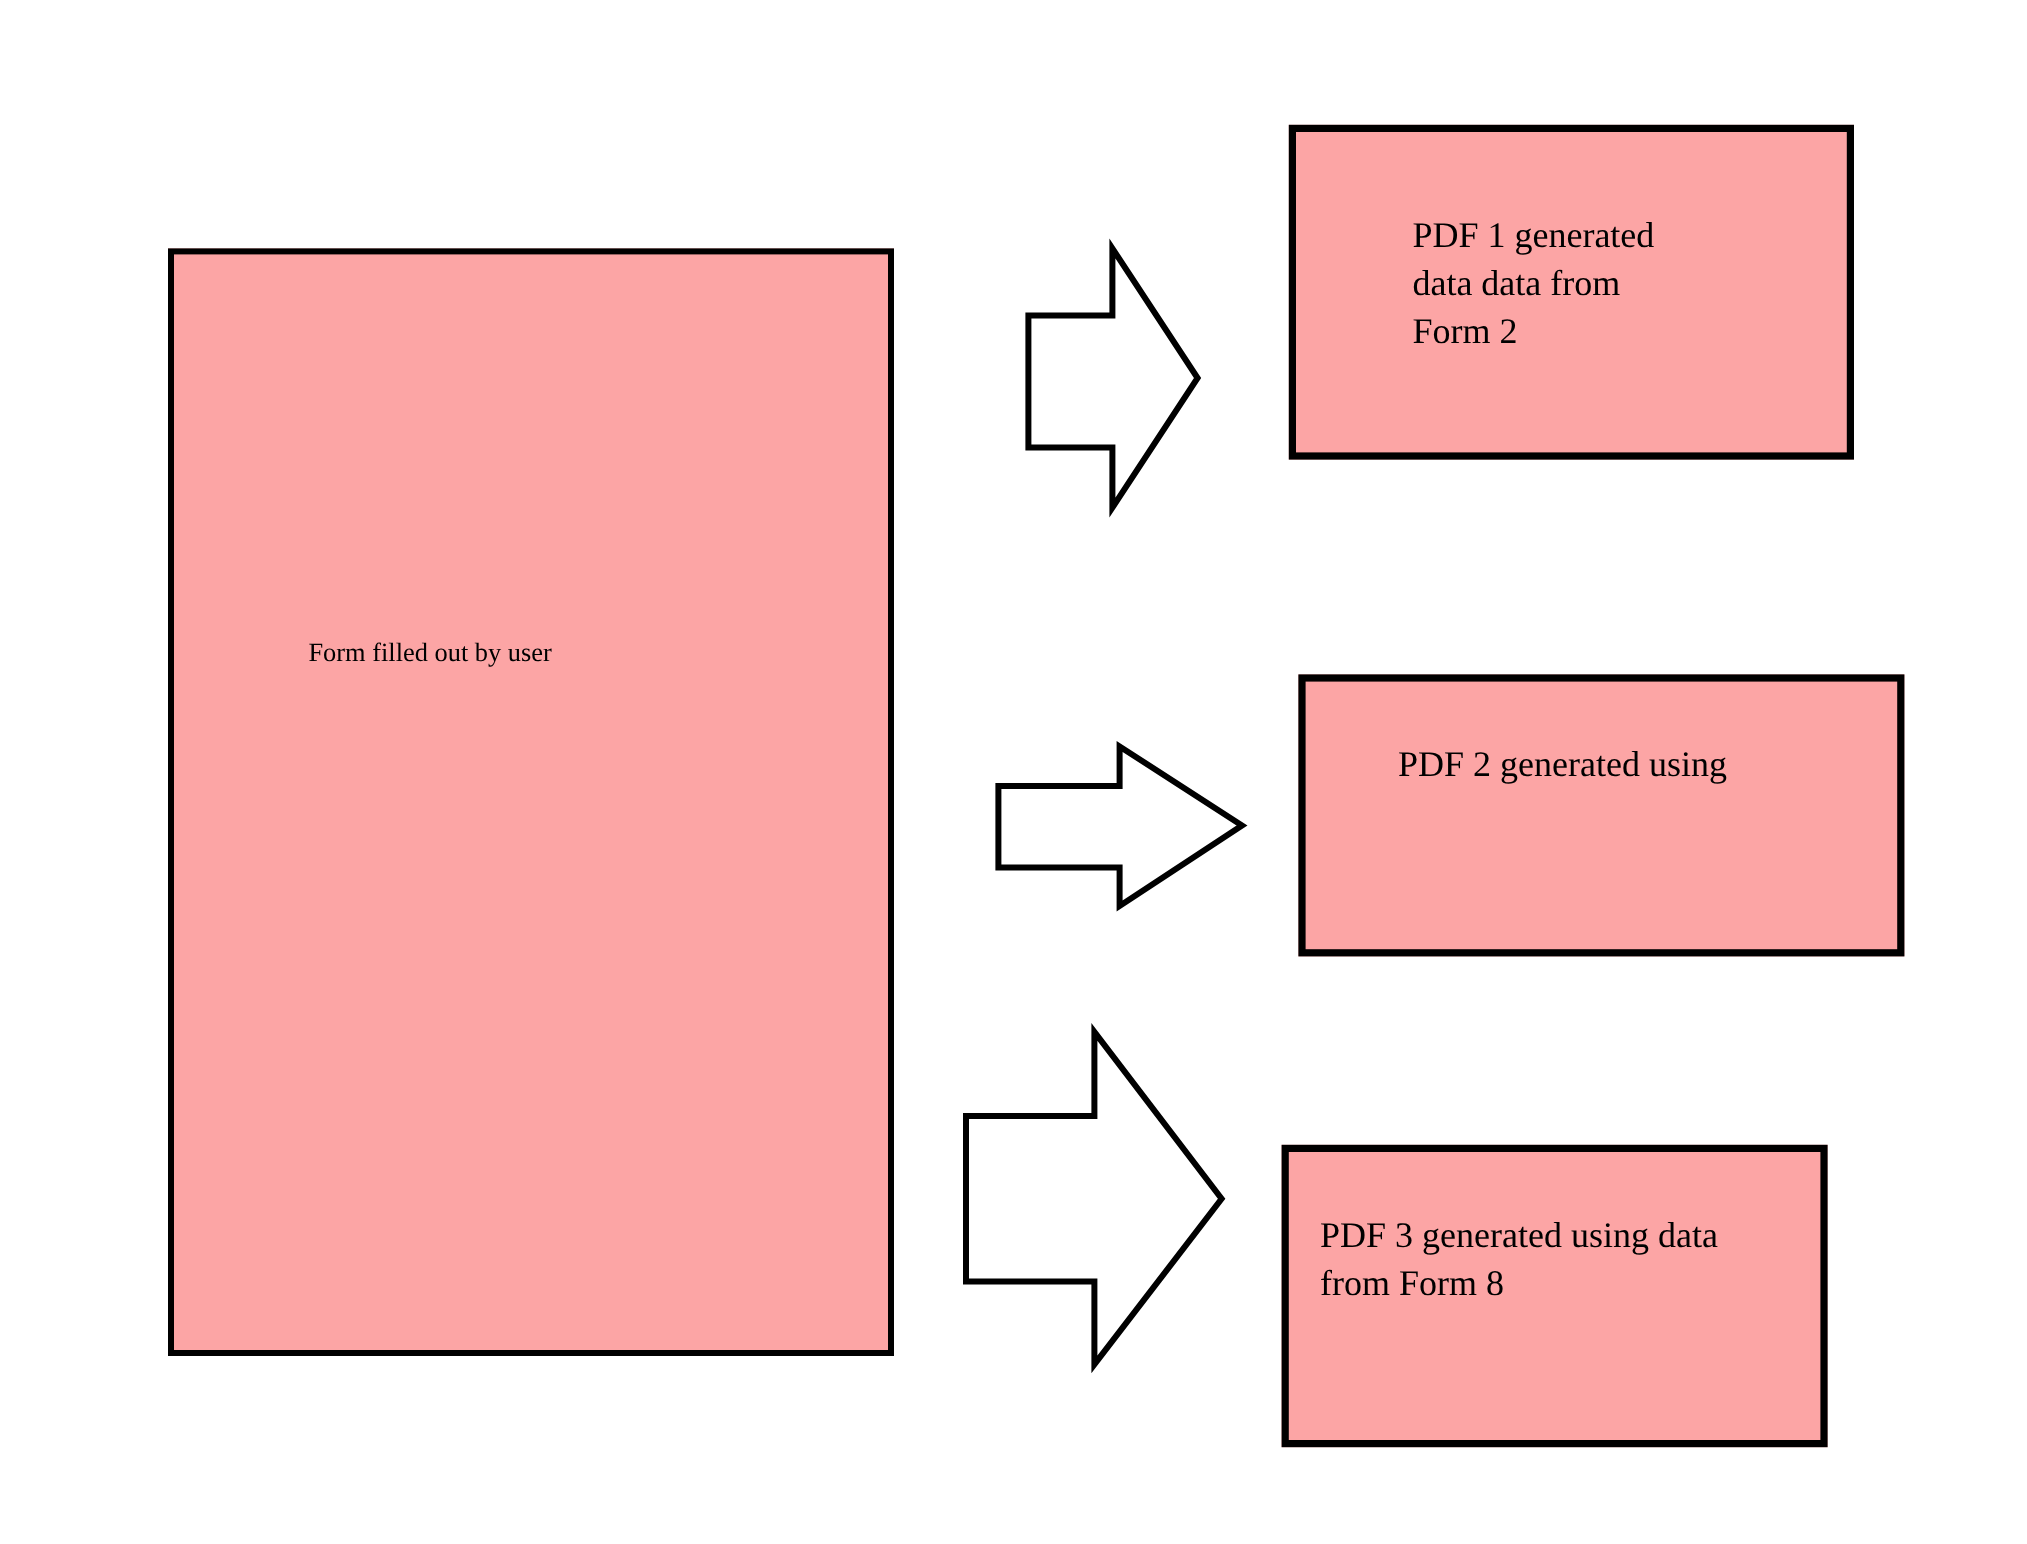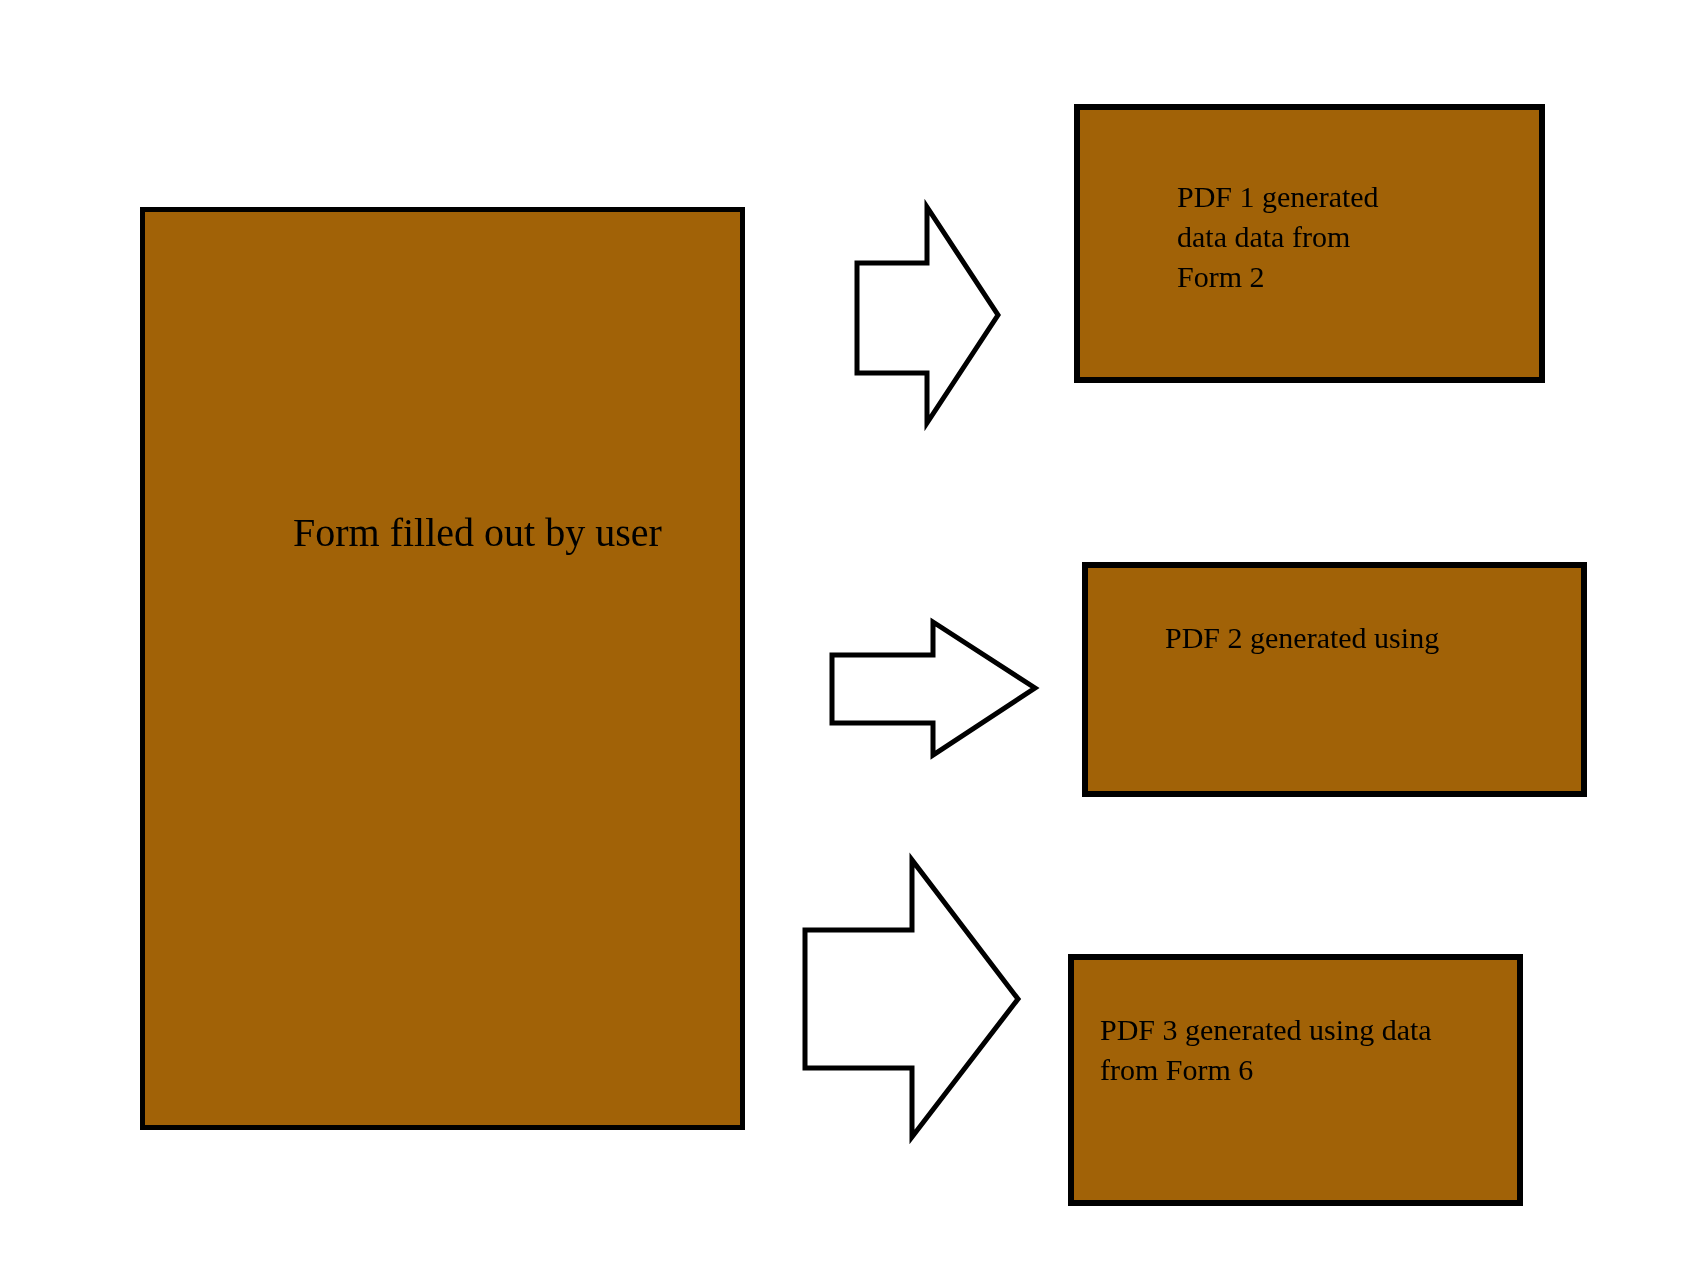--- a/index.html
+++ b/index.html
@@ -11,40 +11,39 @@
     position: relative;
     width: 1689px;
     height: 1287px;
     background: #ffffff;
     font-family: "Liberation Serif", "DejaVu Serif", serif;
     color: #000000;
     overflow: hidden;
   }
   .box {
     position: absolute;
-    background: #a16207;
+    background: #fca5a5;
     border: 6px solid #000000;
     box-sizing: border-box;
   }
   
   .form-box {
     left: 140px;
     top: 207px;
     width: 605px;
     height: 923px;
     border-width: 5px;
   }
   .form-label {
     position: absolute;
     left: 112px;
-    top: 303px;
-    font-size: 40px;
+    top: 314px;
+    font-size: 22px;
     line-height: 36px;
     white-space: nowrap;
-    margin-left: 36px;
   }
   
   .pdf-box-1 { left: 1074px; top: 104px; width: 471px; height: 279px; }
   .pdf-box-2 { left: 1082px; top: 562px; width: 505px; height: 235px; }
   .pdf-box-3 { left: 1068px; top: 954px; width: 455px; height: 252px; }
   .pdf-label {
     position: absolute;
     font-size: 30px;
     line-height: 40px;
     white-space: nowrap;
@@ -93,17 +92,17 @@
 
   <div class="box pdf-box-2">
     <div class="pdf-label pdf-label-2">
       <div>PDF 2 generated using</div>
     </div>
   </div>
 
   <div class="box pdf-box-3">
     <div class="pdf-label pdf-label-3">
       <div>PDF 3 generated using data</div>
-      <div>from Form 6</div>
+      <div>from Form 8</div>
     </div>
   </div>
 
 </div>
 
 </body></html>

